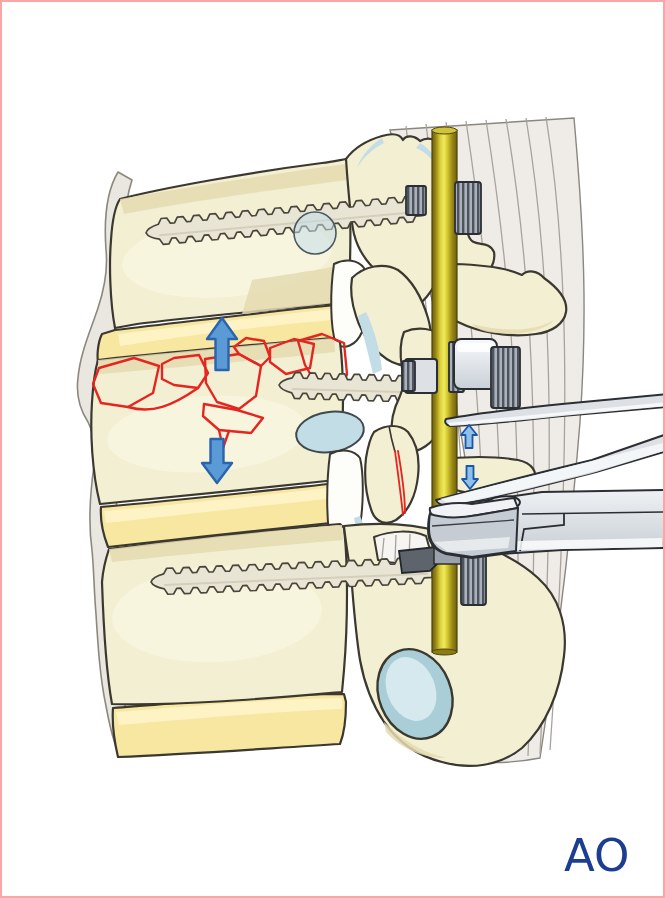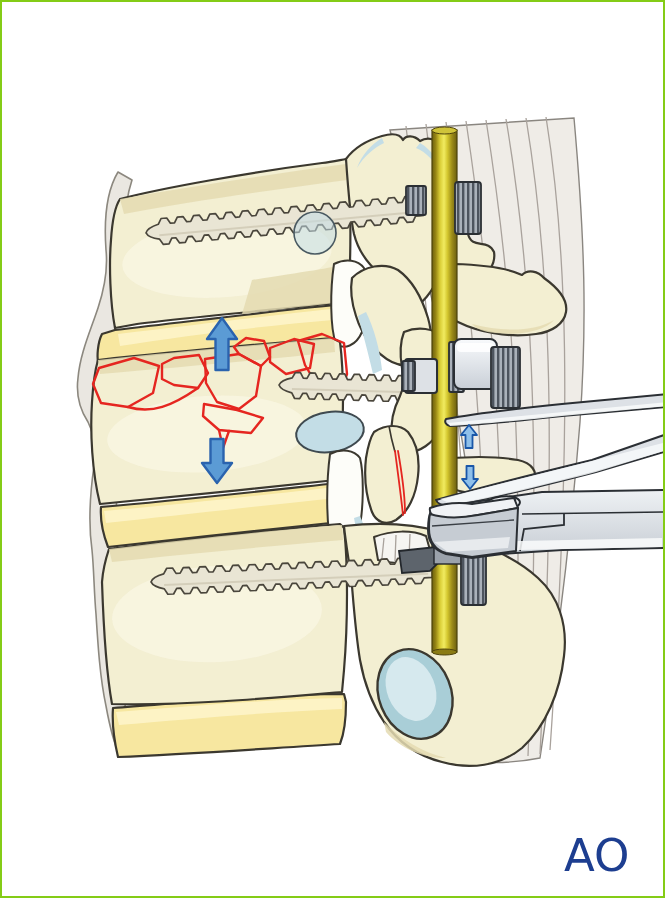--- a/index.html
+++ b/index.html
@@ -1,17 +1,17 @@
 <!DOCTYPE html>
 <html style="--pal-bone: #f3efd2; --pal-bone-shade: #e4dbb2; --pal-bone-hi: #fbf8e6; --pal-outline: #3b382f; --pal-disc: #f7e7a0; --pal-disc-hi: #fdf4c9; --pal-tissue: #eae7e1; --pal-tissue-line: #8c887f; --pal-muscle: #efece7; --pal-muscle-line: #a9a29c; --pal-muscle-edge: #8a8680; --pal-facet: #c3dde6; --pal-facet-deep: #a9ced7; --pal-facet-light: #d6e9ee; --pal-fracture: #e52620; --pal-arrow-fill: #5b9bd5; --pal-arrow-stroke: #2a63ae; --pal-small-arrow-fill: #8fc0ea; --pal-small-arrow-stroke: #1a57a8; --pal-metal-light: #eef1f4; --pal-metal-mid: #dde1e6; --pal-metal-dark: #c6ccd3; --pal-metal-outline: #2b2f34; --pal-knurl-dark: #4d545e; --pal-knurl-light: #aab1ba; --pal-screw-fill: #e9e5d4; --pal-screw-outline: #4a463c; --pal-rod-dark: #6b5f10; --pal-rod-mid: #d9cd36; --pal-rod-hi: #f1eb60; --pal-logo: #1d3e90;"><head>
 <meta charset="utf-8">
 <style>
   html,body{margin:0;padding:0;background:#ffffff;}
   .frame{
-    width:665px;height:898px;box-sizing:border-box;border:2px solid #84cc16;
+    width:665px;height:898px;box-sizing:border-box;border:2px solid #fca5a5;
     background:#ffffff;position:relative;overflow:hidden;
     font-family:"DejaVu Sans", sans-serif;
   }
   svg{display:block;}
   .bone-outline{fill:var(--pal-bone);stroke:var(--pal-outline);stroke-width:2.2;stroke-linejoin:round;}
   .white-bone{fill:#fdfdf9;stroke:var(--pal-outline);stroke-width:2;stroke-linejoin:round;}
   .disc{fill:var(--pal-disc);stroke:var(--pal-outline);stroke-width:2.2;stroke-linejoin:round;}
   .shade{fill:var(--pal-bone-shade);stroke:none;opacity:.85;}
   .hi{fill:var(--pal-bone-hi);stroke:none;opacity:.65;}
   .disc-hi{fill:var(--pal-disc-hi);stroke:none;opacity:.9;}

